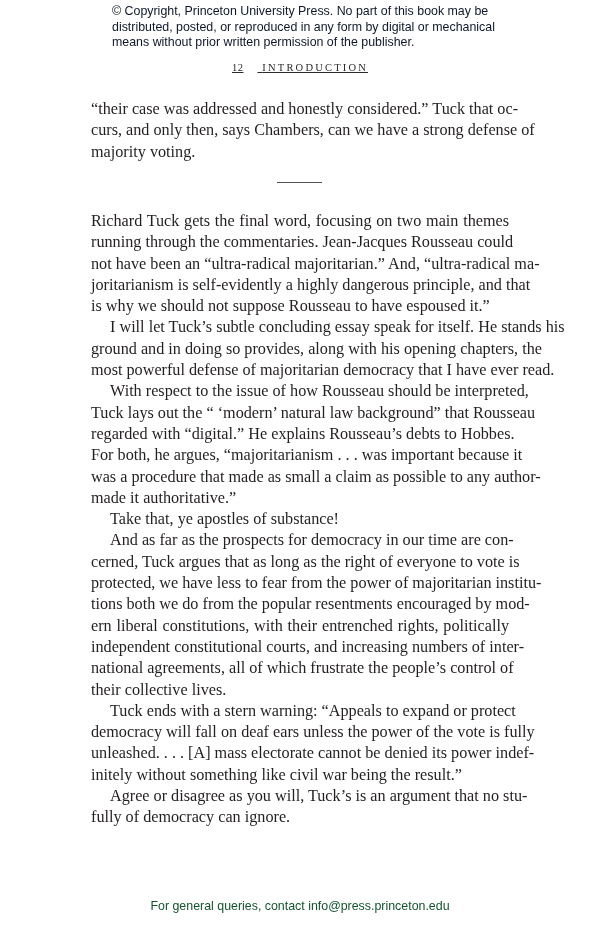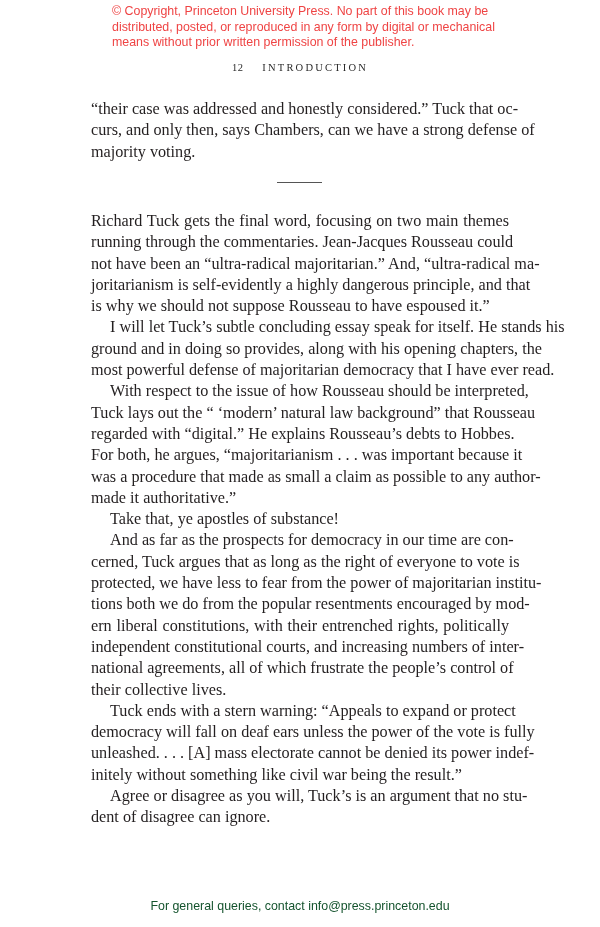--- a/index.html
+++ b/index.html
@@ -15,33 +15,34 @@
     color: #231f20;
   }
   .copyright {
     position: absolute;
     left: 112px;
     top: 4px;
     width: 400px;
     font-family: "Liberation Sans", sans-serif;
     font-size: 12.4px;
     line-height: 15.5px;
-    color: #ef4444;
+    color: #0f172a;
   }
   .copyright div { white-space: nowrap; }
   .running-head {
     position: absolute;
     top: 62px;
     left: 0;
     width: 600px;
     text-align: center;
     font-family: "Liberation Serif", serif;
     font-size: 10.5px;
     letter-spacing: 2.2px;
     color: #2a2a2a;
+    text-decoration: underline;
   }
   .running-head .pg { margin-right: 14px; letter-spacing: 0.5px; }
   .text {
     position: absolute;
     left: 91px;
     width: 418px;
     font-family: "Liberation Serif", serif;
     font-size: 16.2px;
     color: #231f20;
   }
@@ -118,16 +119,16 @@
   <span class="line">tions both we do from the popular resentments encouraged by mod-</span>
   <span class="line">ern liberal constitutions, with their entrenched rights, politically</span>
   <span class="line">independent constitutional courts, and increasing numbers of inter-</span>
   <span class="line">national agreements, all of which frustrate the people’s control of</span>
   <span class="line last">their collective lives.</span>
   <span class="line indent">Tuck ends with a stern warning: “Appeals to expand or protect</span>
   <span class="line">democracy will fall on deaf ears unless the power of the vote is fully</span>
   <span class="line">unleashed. . . . [A] mass electorate cannot be denied its power indef-</span>
   <span class="line last">initely without something like civil war being the result.”</span>
   <span class="line indent">Agree or disagree as you will, Tuck’s is an argument that no stu-</span>
-  <span class="line last">dent of disagree can ignore.</span>
+  <span class="line last">fully of democracy can ignore.</span>
 </div>
 
 <div class="footer">For general queries, contact info@press.princeton.edu</div>
 
 </body></html>

